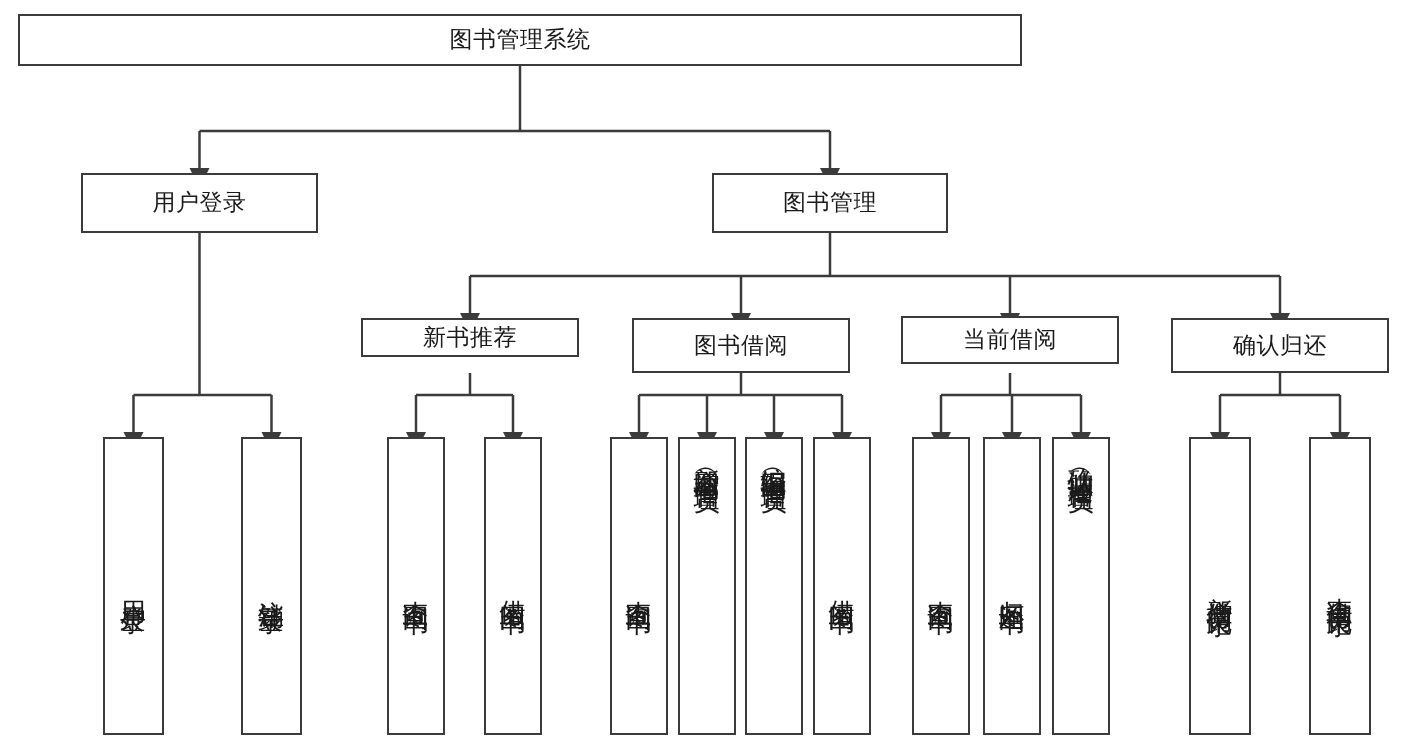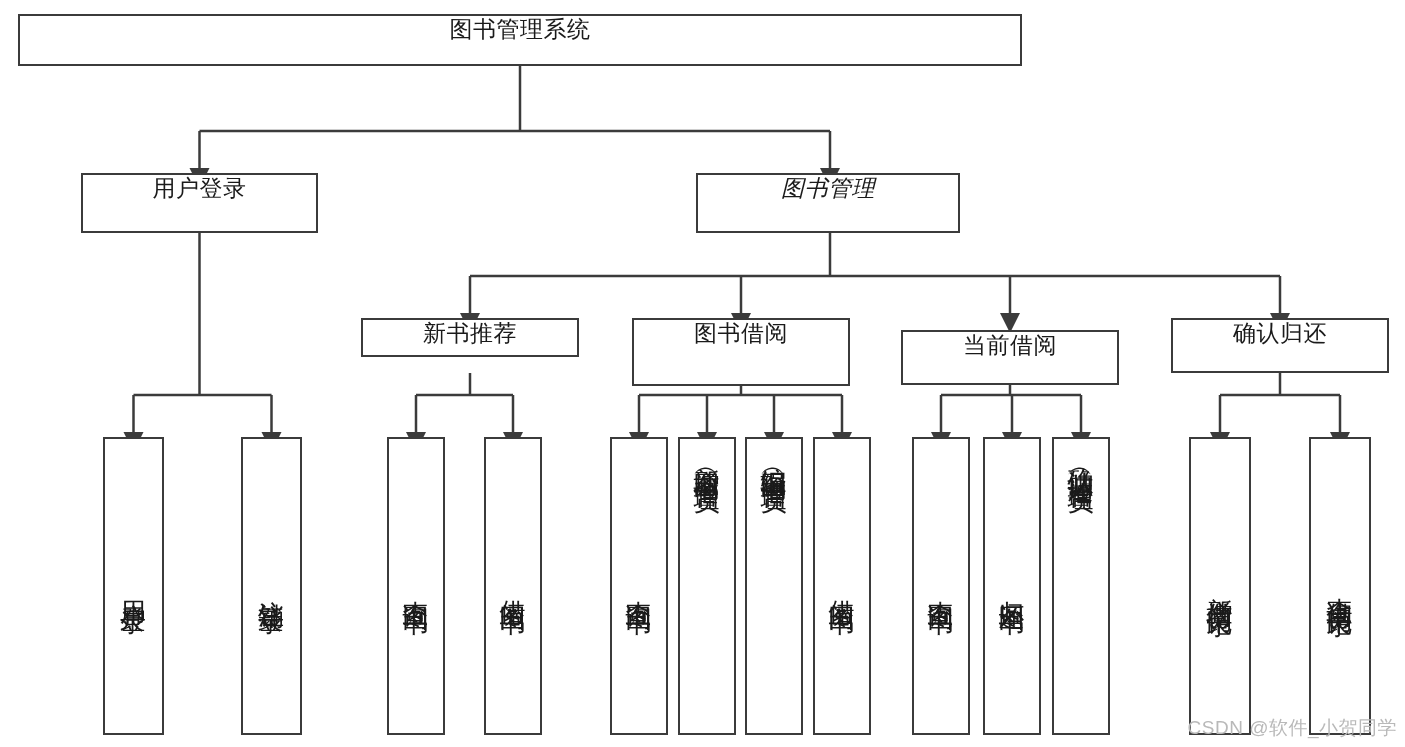--- a/index.html
+++ b/index.html
@@ -24,20 +24,21 @@
     width: 1405px;
     height: 747px;
     pointer-events: none;
   }
   .node {
     position: absolute;
     box-sizing: border-box;
     border: 2.5px solid #3b3b3b;
     background: #ffffff;
     display: flex;
+    align-items: center;
     justify-content: center;
     color: #1a1a1a;
   }
   .node .label {
     display: block;
     text-align: center;
     line-height: 1.18;
     letter-spacing: 0.5px;
   }
   
@@ -118,30 +119,30 @@
         <path d="M1340,395 L1340,435" marker-end="url(#arrow)"></path>
       </g>
   </svg>
   <div id="nodes">
       <div class="node horiz" style="left: 18px; top: 14px; width: 1004px; height: 52px;">
         <span class="label">图书管理系统</span>
       </div>
       <div class="node horiz" style="left: 81px; top: 173px; width: 237px; height: 60px;">
         <span class="label">用户登录</span>
       </div>
-      <div class="node horiz" style="left: 696px; top: 173px; width: 264px; height: 60px; font-style: italic;">
+      <div class="node horiz" style="left: 712px; top: 173px; width: 236px; height: 60px;">
         <span class="label">图书管理</span>
       </div>
       <div class="node horiz" style="left: 361px; top: 318px; width: 218px; height: 39px;">
         <span class="label">新书推荐</span>
       </div>
-      <div class="node horiz" style="left: 632px; top: 318px; width: 218px; height: 68px;">
+      <div class="node horiz" style="left: 632px; top: 318px; width: 218px; height: 55px;">
         <span class="label">图书借阅</span>
       </div>
-      <div class="node horiz" style="left: 901px; top: 330px; width: 218px; height: 55px;">
+      <div class="node horiz" style="left: 901px; top: 316px; width: 218px; height: 48px;">
         <span class="label">当前借阅</span>
       </div>
       <div class="node horiz" style="left: 1171px; top: 318px; width: 218px; height: 55px;">
         <span class="label">确认归还</span>
       </div>
       <div class="node vert mid" style="left: 103px; top: 437px; width: 61px; height: 298px;">
         <span class="label">用户登录</span>
       </div>
       <div class="node vert mid" style="left: 241px; top: 437px; width: 61px; height: 298px;">
         <span class="label">注销登录</span>
@@ -173,14 +174,13 @@
       <div class="node vert" style="left: 1052px; top: 437px; width: 58px; height: 298px;">
         <span class="label">确认归还（管理员）</span>
       </div>
       <div class="node vert mid" style="left: 1189px; top: 437px; width: 62px; height: 298px;">
         <span class="label">新增借阅记录</span>
       </div>
       <div class="node vert mid" style="left: 1309px; top: 437px; width: 62px; height: 298px;">
         <span class="label">查询借阅记录</span>
       </div>
     </div>
-  <div id="watermark">CSDN @软件_小贺同学</div>
 </div>
 
 </body></html>

